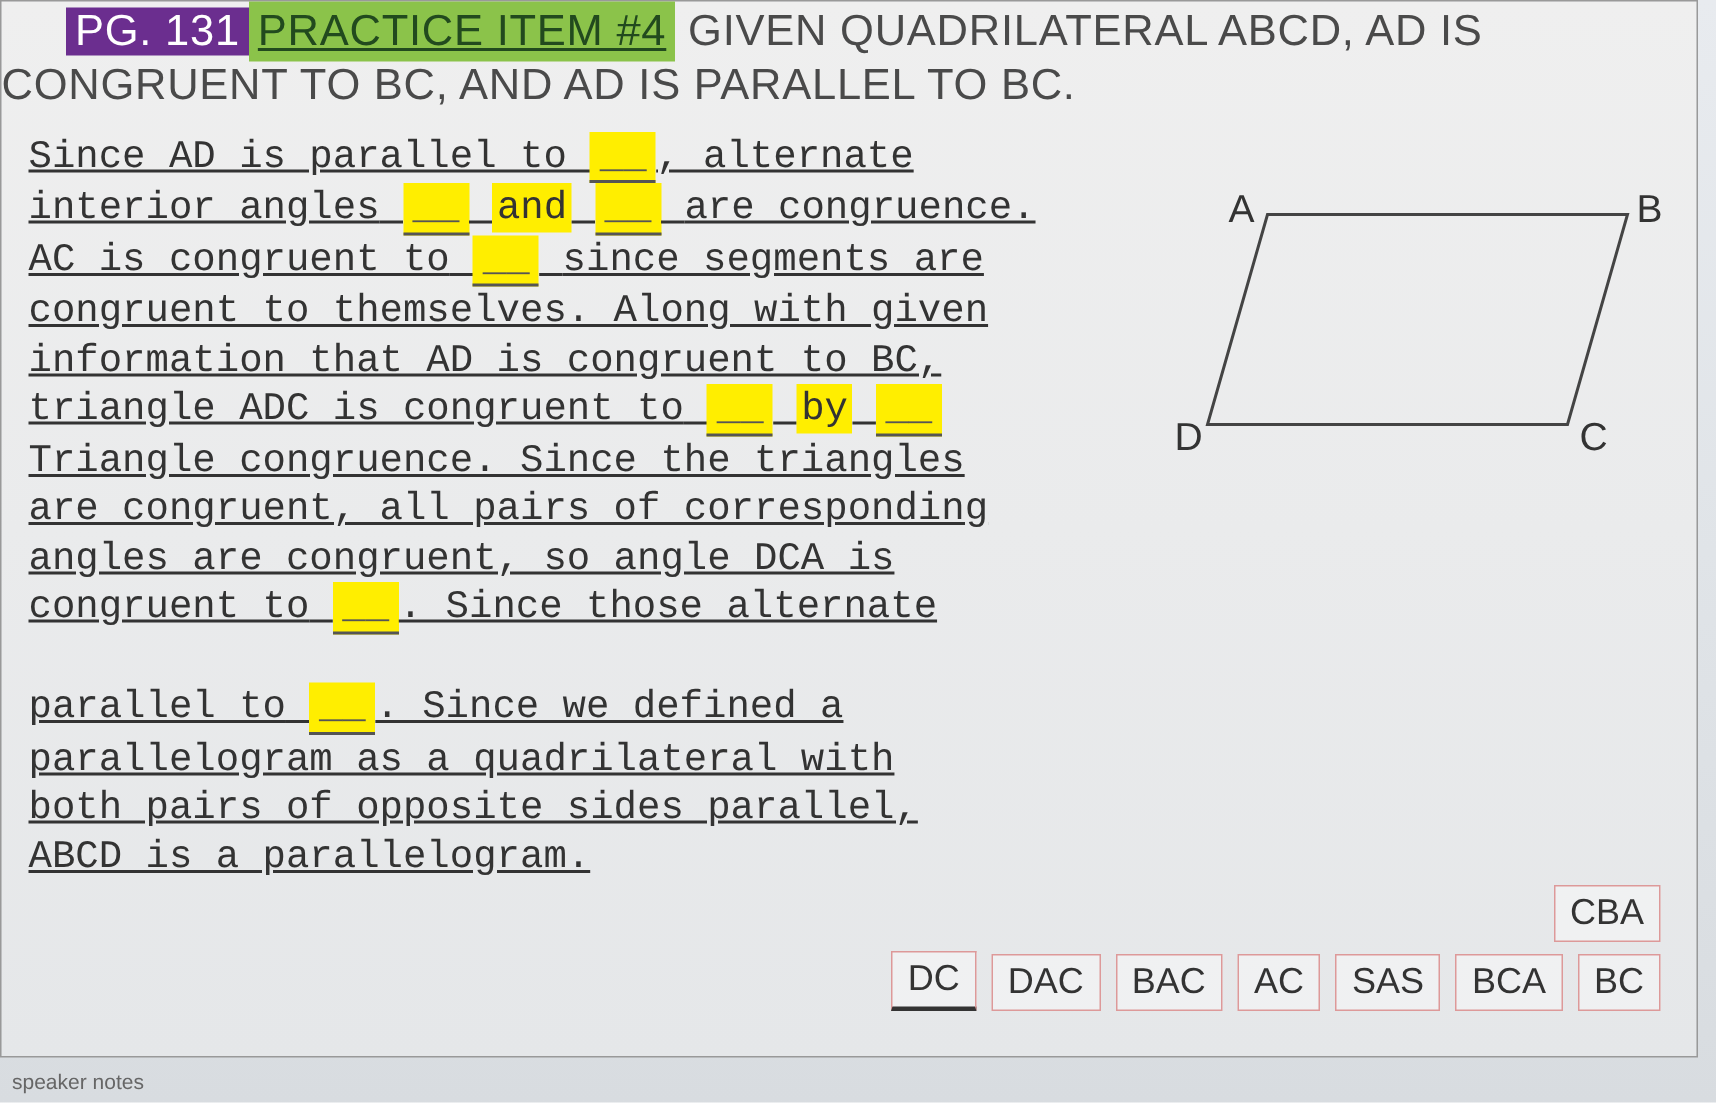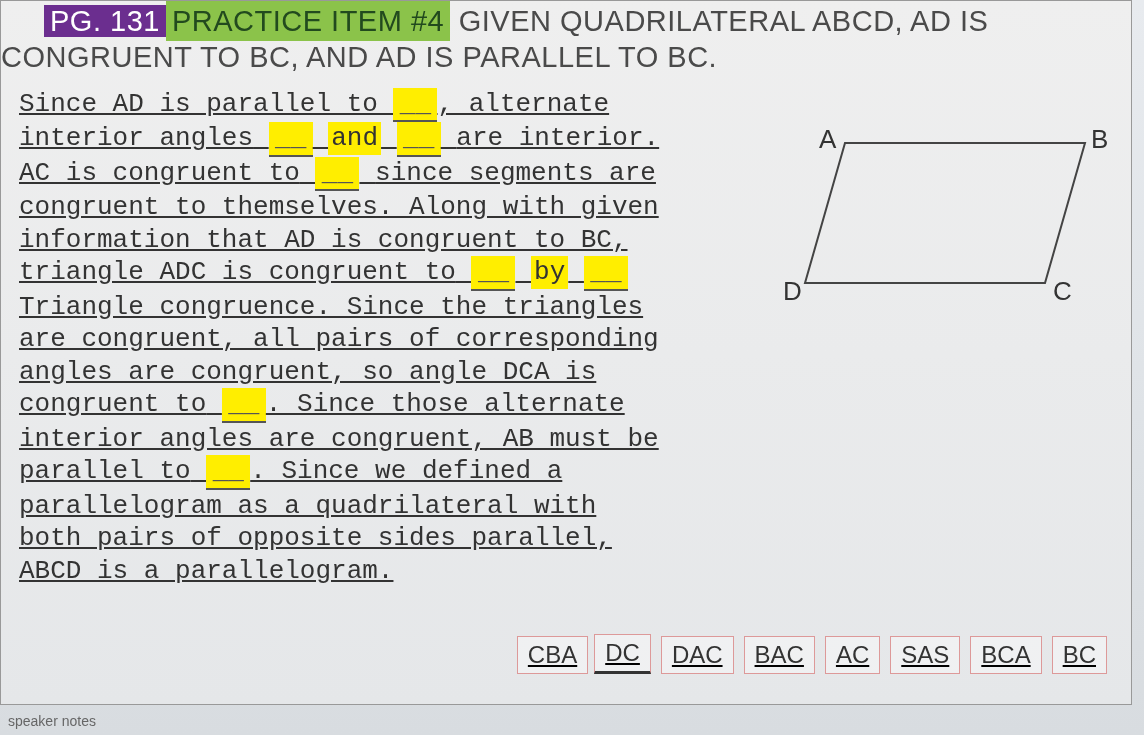--- a/index.html
+++ b/index.html
@@ -27,20 +27,21 @@
   .title-line .pg {
     background: #6b2e8f;
     color: #fff;
     padding: 0 6px;
     margin-left: 43px;
   }
   .title-line .practice {
     background: #8bc34a;
     color: #224a1e;
     padding: 4px 6px;
+    text-decoration: underline;
   }
   .body-wrap {
     display: flex;
     padding: 6px 14px 0 18px;
   }
   .proof-text {
     flex: 1;
     font-family: 'Courier New', monospace;
     font-size: 26px;
     line-height: 1.25;
@@ -78,23 +79,23 @@
     position: absolute;
     font-family: Arial, sans-serif;
     font-size: 26px;
     color: #333;
   }
   .answer-bank {
     position: absolute;
     right: 24px;
     bottom: 30px;
     display: flex;
+    flex-direction: column;
     align-items: flex-end;
     gap: 6px;
-    text-decoration: underline;
   }
   .bank-row {
     display: flex;
     gap: 10px;
     align-items: flex-end;
   }
   .tile {
     border: 1px solid #d99;
     background: rgba(255,255,255,0.4);
     padding: 4px 10px;
@@ -118,30 +119,30 @@
 
 <div class="slide">
 
   <div class="title-line">
     <span class="pg">PG. 131</span><span class="practice">PRACTICE ITEM #4</span><span> GIVEN QUADRILATERAL ABCD, AD IS CONGRUENT TO BC, AND AD IS PARALLEL TO BC.</span>
   </div>
 
   <div class="body-wrap">
     <div class="proof-text">
       <span>Since AD is parallel to </span><span class="blank">__</span><span>, alternate</span><br>
-      <span>interior angles</span> <span class="blank">__</span> <span class="andword">and</span> <span class="blank">__</span> <span>are interior.</span><br>
+      <span>interior angles</span> <span class="blank">__</span> <span class="andword">and</span> <span class="blank">__</span> <span>are congruence.</span><br>
       <span>AC is congruent to</span> <span class="blank">__</span> <span>since segments are</span><br>
       <span>congruent to themselves. Along with given</span><br>
       <span>information that AD is congruent to BC,</span><br>
       <span>triangle ADC is congruent to</span> <span class="blank">__</span> <span class="andword">by</span> <span class="blank">__</span><br>
       <span>Triangle congruence. Since the triangles</span><br>
       <span>are congruent, all pairs of corresponding</span><br>
       <span>angles are congruent, so angle DCA is</span><br>
       <span>congruent to</span> <span class="blank">__</span><span>. Since those alternate</span><br>
-      <span>interior angles are congruent, AB must be</span><br>
+      <br>
       <span>parallel to</span> <span class="blank">__</span><span>. Since we defined a</span><br>
       <span>parallelogram as a quadrilateral with</span><br>
       <span>both pairs of opposite sides parallel,</span><br>
       <span>ABCD is a parallelogram.</span>
     </div>
 
     <div class="diagram-col">
       <div class="parallelogram">
         <svg width="300" height="170">
           <polygon points="50,15 290,15 250,155 10,155" fill="none" stroke="#444" stroke-width="2"></polygon>

